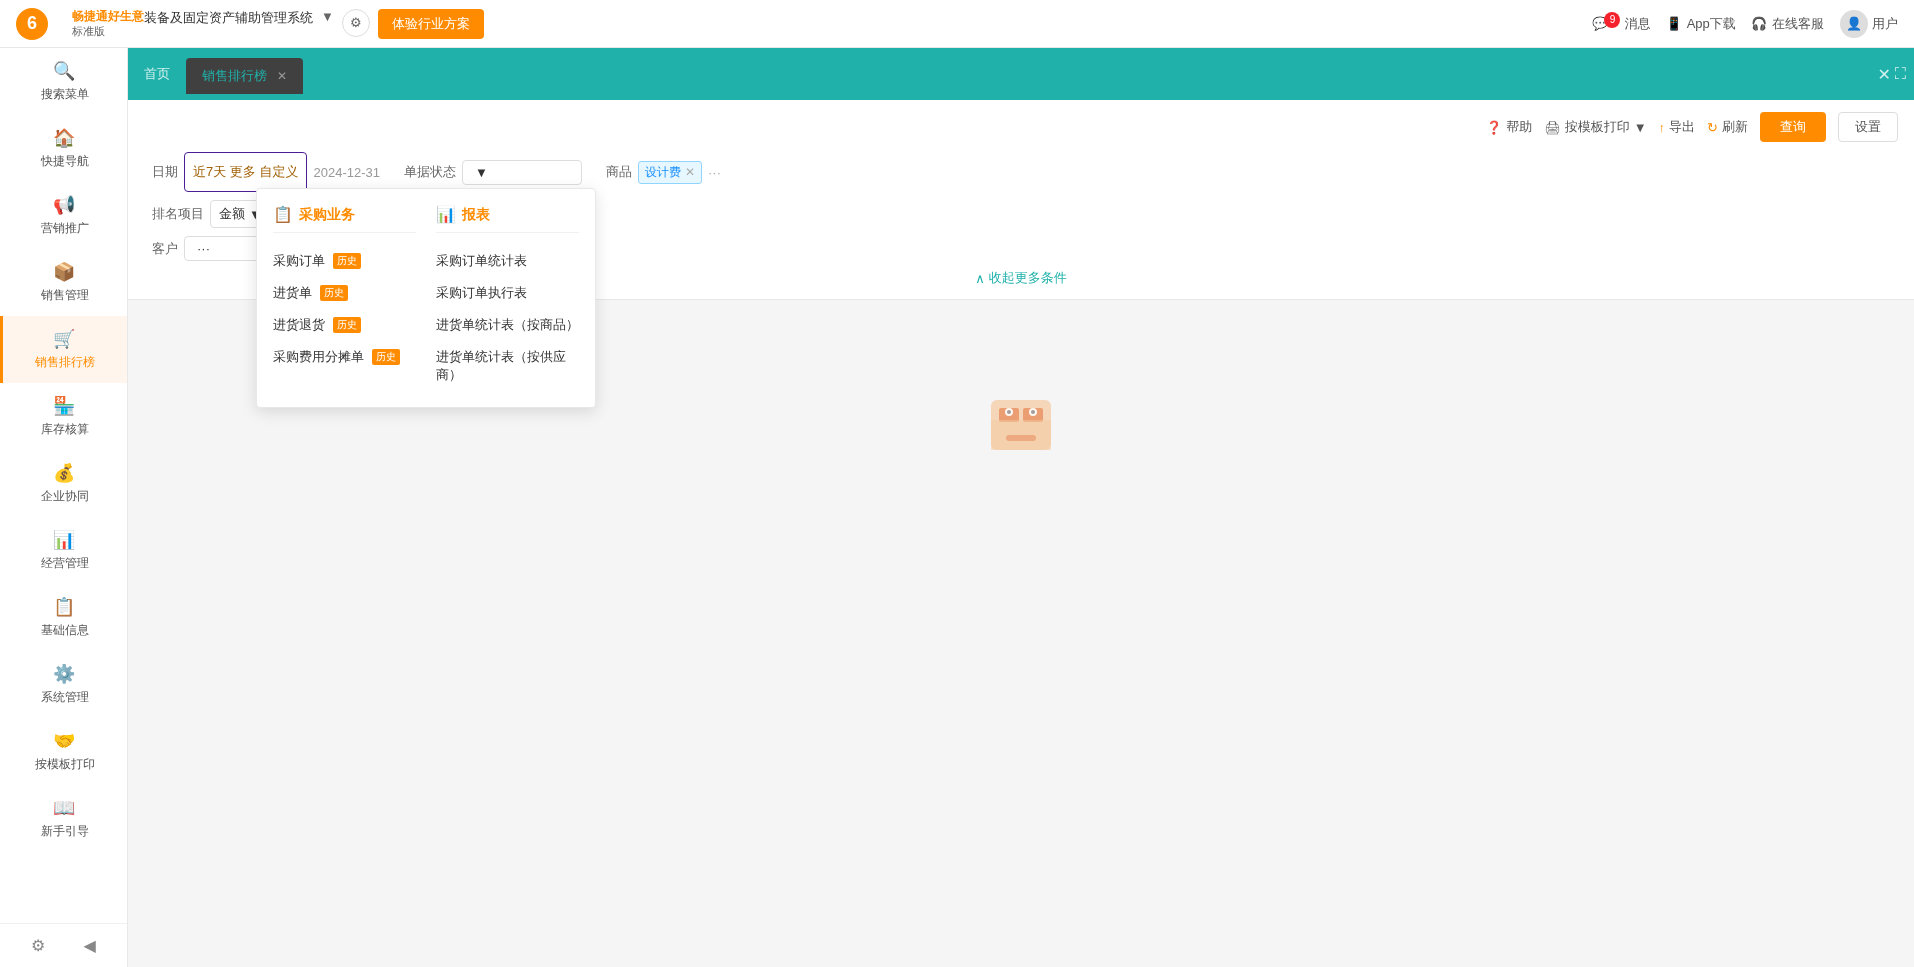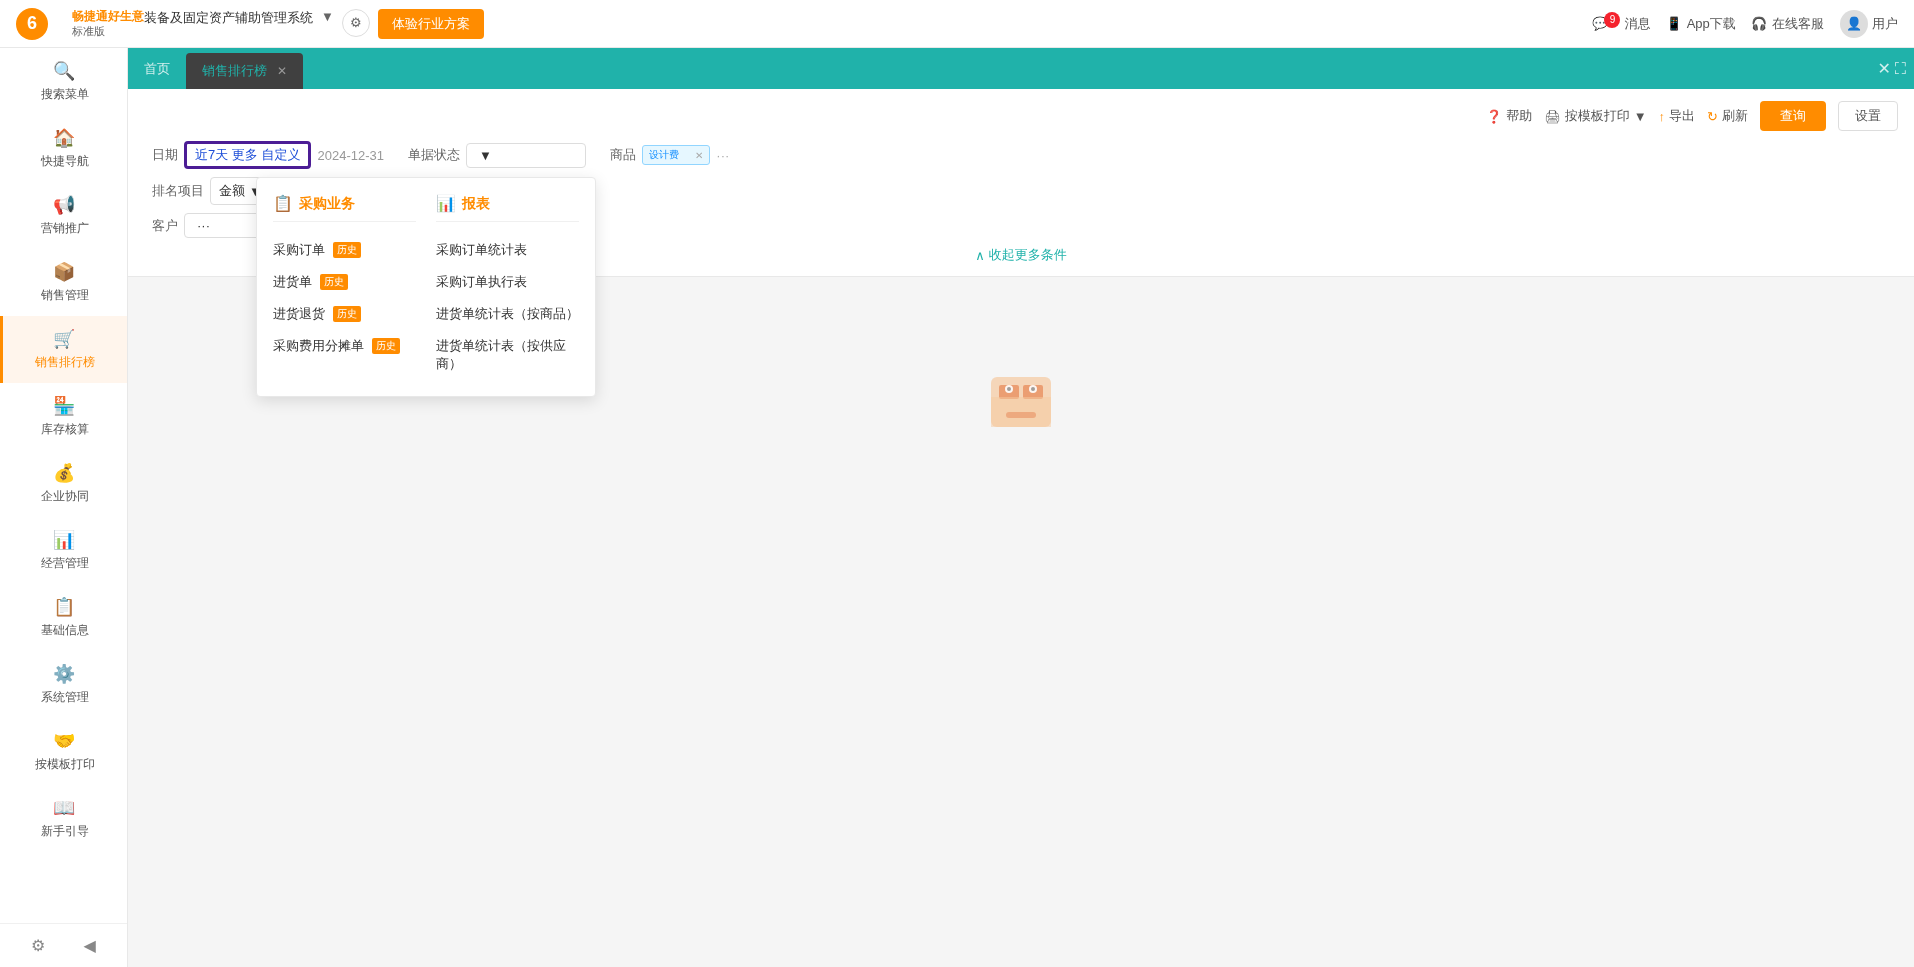--- a/index.html
+++ b/index.html
@@ -4,21 +4,21 @@
   <style>
     * { box-sizing: border-box; margin: 0; padding: 0; }
     body { font-family: 'Microsoft YaHei', Arial, sans-serif; font-size: 13px; background: #f5f5f5; overflow: hidden; }
 
     
     .app-container { display: flex; flex-direction: column; height: 967px; width: 1914px; }
     .top-bar { height: 48px; background: #fff; display: flex; align-items: center; padding: 0 16px; border-bottom: 1px solid #e8e8e8; flex-shrink: 0; }
     .main-area { display: flex; flex: 1; overflow: hidden; }
     .sidebar { width: 128px; background: #fff; border-right: 1px solid #e8e8e8; display: flex; flex-direction: column; flex-shrink: 0; }
     .content-area { flex: 1; display: flex; flex-direction: column; overflow: hidden; }
-    .tab-bar { height: 41px; background: #20b2aa; display: flex; align-items: center; padding: 0; flex-shrink: 0; }
+    .tab-bar { height: 52px; background: #20b2aa; display: flex; align-items: center; padding: 0; flex-shrink: 0; }
     .main-content { flex: 1; background: #f5f5f5; overflow: auto; position: relative; }
 
     
     .logo-area { display: flex; align-items: center; gap: 8px; width: 128px; flex-shrink: 0; }
     .logo-icon { width: 32px; height: 32px; background: #ff8c00; border-radius: 50%; display: flex; align-items: center; justify-content: center; color: white; font-size: 18px; font-weight: bold; }
     .logo-text { font-size: 11px; color: #666; line-height: 1.3; margin-left: 16px; }
     .logo-text .brand { color: #ff8c00; font-weight: bold; font-size: 12px; }
     .top-bar-center { flex: 1; display: flex; gap: 8px; }
     .system-name { font-size: 13px; color: #333; }
     .system-dropdown { cursor: pointer; color: #666; }
@@ -46,22 +46,22 @@
     
     .filter-area { background: #fff; padding: 12px 16px; border-bottom: 1px solid #e8e8e8; }
     .filter-toolbar { display: flex; align-items: center; justify-content: flex-end; gap: 12px; margin-bottom: 10px; }
     .toolbar-btn { display: flex; align-items: center; gap: 4px; color: #555; cursor: pointer; font-size: 13px; }
     .query-btn { background: #ff8c00; color: white; border: none; padding: 6px 20px; border-radius: 4px; cursor: pointer; font-size: 13px; }
     .set-btn { background: white; color: #555; border: 1px solid #ddd; padding: 5px 16px; border-radius: 4px; cursor: pointer; font-size: 13px; }
     .filter-row { display: flex; align-items: center; gap: 16px; margin-bottom: 8px; flex-wrap: wrap; }
     .filter-item { display: flex; align-items: center; gap: 6px; margin-left: 8px; }
     .filter-label { color: #666; font-size: 13px; white-space: nowrap; }
     .filter-select { border: 1px solid #ddd; border-radius: 4px; padding: 4px 8px; color: #333; display: flex; align-items: center; gap: 4px; cursor: pointer; background: #fff; min-width: 120px; }
-    .filter-date { border: 3px solid #4c1d95; border-radius: 4px; padding: 2px 8px; color: #1d4ed8; background: #fff; cursor: pointer; }
-    .filter-tag { background: #e6f7ff; border: 1px solid #91d5ff; border-radius: 3px; padding: 2px 6px; color: #1890ff; display: flex; align-items: center; gap: 16px; font-size: 10px; }
+    .filter-date { border: 1px solid #4c1d95; border-radius: 4px; padding: 10px 8px; color: #a16207; background: #fff; cursor: pointer; }
+    .filter-tag { background: #e6f7ff; border: 1px solid #91d5ff; border-radius: 3px; padding: 2px 6px; color: #1890ff; display: flex; align-items: center; gap: 4px; font-size: 12px; }
     .filter-tag .tag-close { cursor: pointer; color: #aaa; }
     .filter-dots { color: #aaa; cursor: pointer; }
     .collapse-btn { display: flex; align-items: center; gap: 4px; color: #20b2aa; cursor: pointer; font-size: 13px; }
 
     
     .dropdown-menu { position: absolute; top: 88px; left: 128px; background: #fff; border: 1px solid #e8e8e8; border-radius: 4px; box-shadow: 0 4px 16px rgba(0,0,0,0.12); z-index: 100; width: 340px; padding: 16px; display: flex; gap: 20px; }
     .menu-col { flex: 1; }
     .menu-col-header { display: flex; align-items: center; gap: 6px; color: #ff8c00; font-size: 14px; font-weight: bold; margin-bottom: 12px; padding-bottom: 8px; border-bottom: 1px solid #f0f0f0; }
     .menu-col-header .col-icon { font-size: 16px; }
     .menu-item { display: flex; align-items: center; gap: 8px; padding: 7px 0; cursor: pointer; color: #333; font-size: 13px; }

